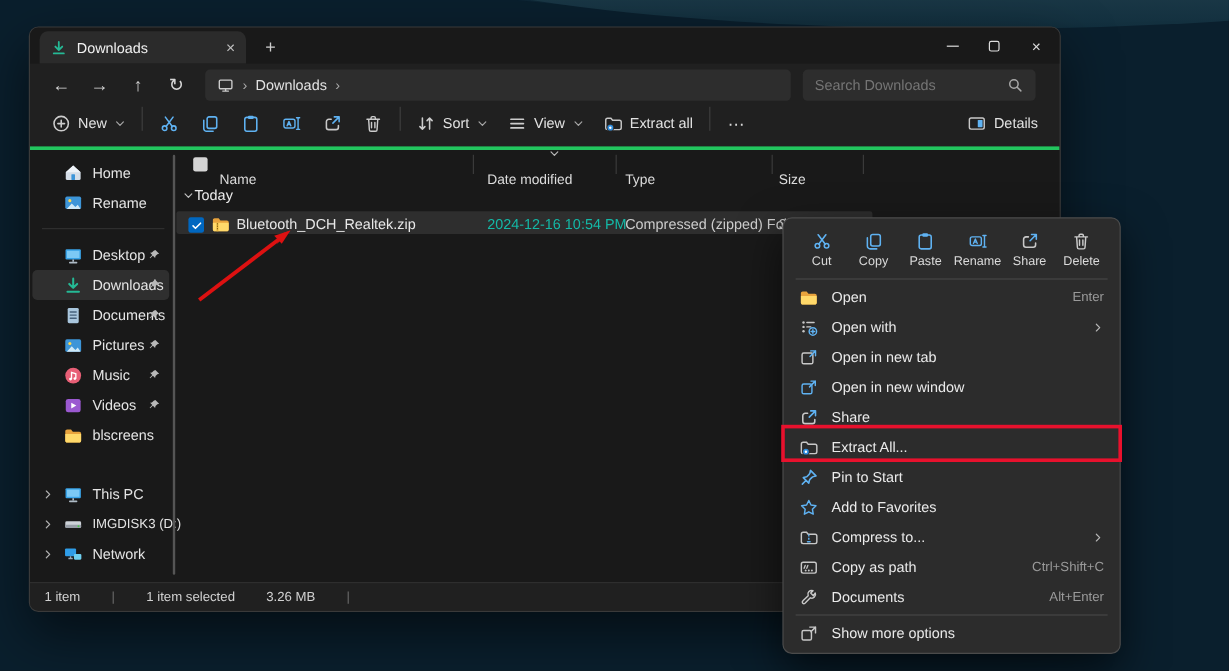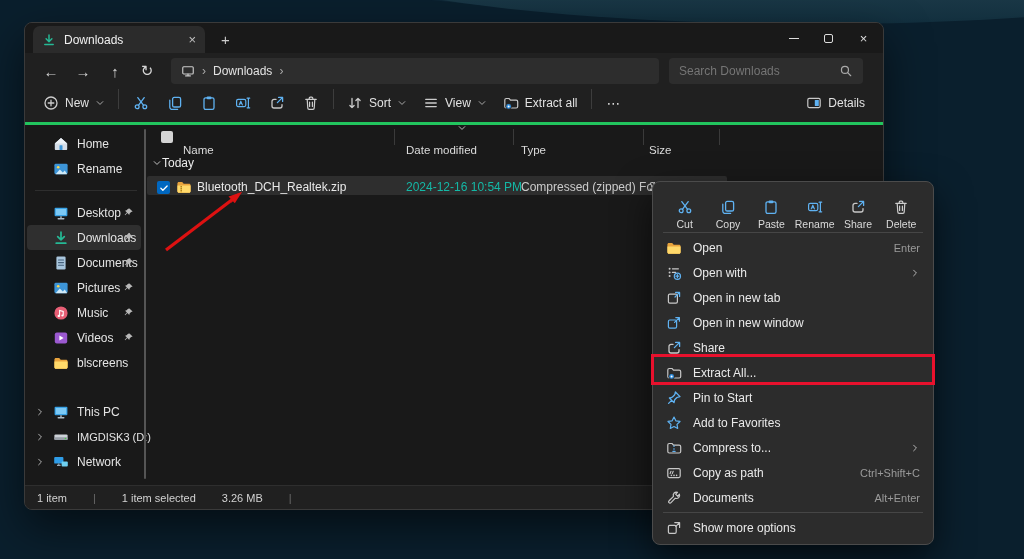--- a/index.html
+++ b/index.html
@@ -80,21 +80,21 @@
   .ziplabel { left:50px; } .datecell { left:259px; color:#14b8a6; } .typecell { left:374px; color:#cccccc; } .sizecell { left:502px; color:#cccccc; }
 
   
   .statusbar { position:absolute; left:0; right:0; bottom:0; height:24px; background:#202020; border-top:1px solid #2e2e2e;
                display:flex; align-items:center; gap:26px; padding:0 12px; font-size:11px; color:#d2d2d2; }
   .sb-div { color:#6a6a6a; }
 
   
   .context-menu { position:absolute; left:652px; top:181px; width:282px; background:#2c2c2c; border:1px solid #4b4b4b;
                   border-radius:8px; box-shadow:0 14px 36px rgba(0,0,0,.6); padding:4px 0 4px; z-index:10; }
-  .qa-row { display:flex; height:44px; align-items:flex-end; justify-content:space-around; padding:0 10px; }
+  .qa-row { display:flex; height:44px; align-items:center; justify-content:space-around; padding:0 10px; }
   .qa { display:flex; flex-direction:column; align-items:center; gap:3px; font-size:10.5px; color:#dadada; width:42px; }
   .menu-sep { height:1px; background:#464646; margin:2px 10px; }
   .menu-item { height:25px; display:flex; align-items:center; padding:0 13px; gap:11px; font-size:12px; color:#eaeaea; position:relative; }
   .mi-label { flex:1; white-space:nowrap; }
   .mi-shortcut { color:#9a9a9a; font-size:11px; }
   .mi-chev { color:#b4b4b4; width:10px; height:10px; }
   .extract-highlight { position:absolute; left:-2px; right:-2px; top:172px; height:31px;
                        border:3px solid #e8112d; z-index:12; pointer-events:none; }
 
   .anno-arrow { position:absolute; left:0; top:0; z-index:20; pointer-events:none; }

